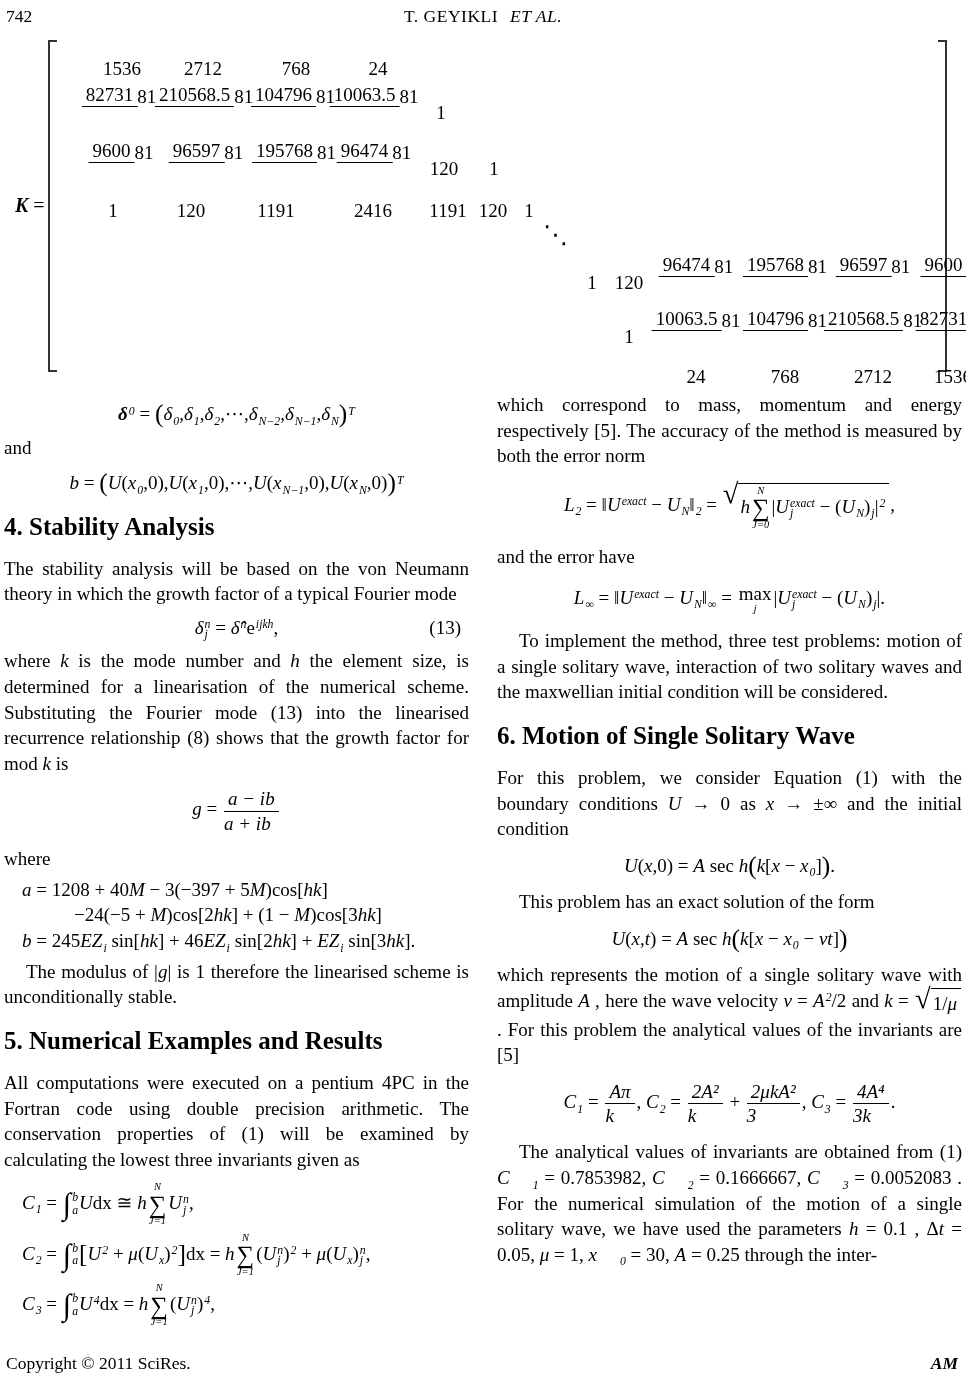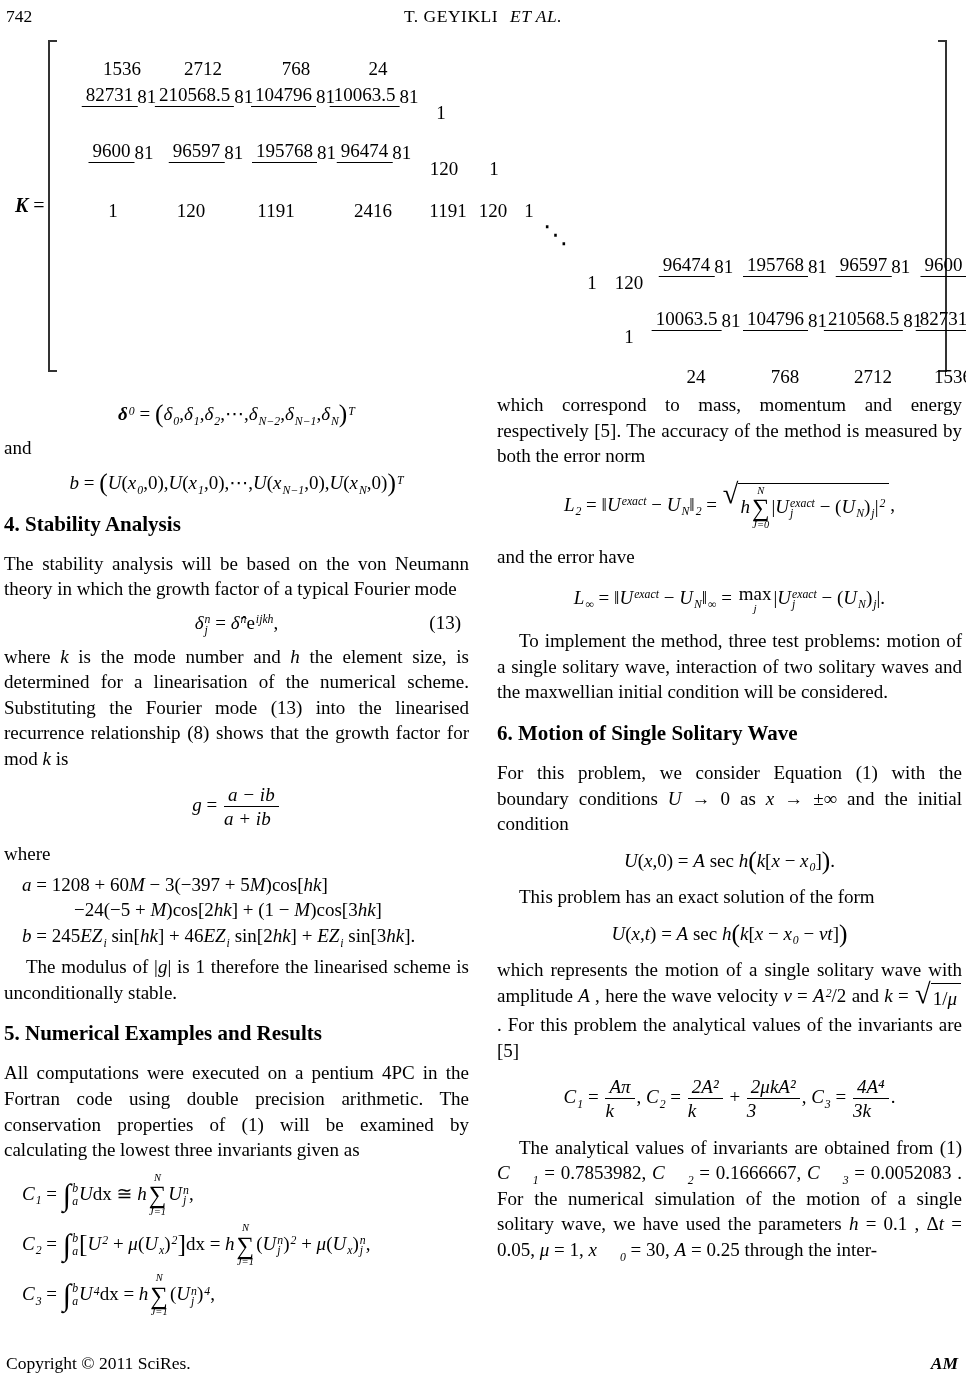--- a/index.html
+++ b/index.html
@@ -23,21 +23,21 @@
   .mfr{position:absolute;transform:translateX(-50%);display:flex;flex-direction:row;
        align-items:center;line-height:1.12;}
   .mfr .fn{border-bottom:1.4px solid #000;padding:0 4px 1px;}
   .mfr .fd{padding-top:1px;}
   .mdots{position:absolute;font-size:25px;letter-spacing:2px;}
   
   .cols{position:absolute;top:392px;left:4px;width:958px;display:flex;gap:28px;}
   .col{width:465px;}
   .jp{text-align:justify;line-height:25.6px;margin:0 0 2px 0;}
   .indent{text-indent:22px;}
-  h2{font-size:21px;margin:16px 0 14px 0;line-height:1.2;}
+  h2{font-size:25px;margin:16px 0 14px 0;line-height:1.2;}
   
   .eq{text-align:center;margin:9px 0;line-height:1.25;}
   .eq-left{text-align:left;padding-left:18px;}
   .eq-left2{text-align:left;padding-left:70px;}
   .eqrow{position:relative;}
   .eqnum{position:absolute;right:8px;top:50%;transform:translateY(-50%);}
   .it{font-style:italic;}
   .bd{font-weight:bold;}
   .big{font-size:134%;font-weight:400;line-height:1;vertical-align:-2px;}
   .ss{display:inline-flex;flex-direction:column;justify-content:space-between;height:1.72em;
@@ -236,21 +236,21 @@
             </span><span class="tk">,</span></div>
         <span class="eqnum">(13)</span>
       </div>
 
       <p class="jp"><span class="tk">where  </span><span class="tk it">k</span><span class="tk">  is the mode number and  </span><span class="tk it">h</span><span class="tk">  the element size, is determined for a linearisation of the numerical scheme. Substituting the Fourier mode (13) into the linearised recurrence relationship (8) shows that the growth factor for mod  </span><span class="tk it">k</span><span class="tk">  is</span></p>
       <div class="eq" style="margin:12px 0"><span class="tk it">g</span><span class="tk"> = </span><span class="frac it">
             <span class="fn">a − ib</span>
             <span class="fd">a + ib</span>
           </span></div>
       <p class="jp">where</p>
-      <div class="eq eq-left" style="margin:6px 0 2px"><span class="tk it">a</span><span class="tk"> = 1208 + 60</span><span class="tk it">M</span><span class="tk"> − 3(−397 + 5</span><span class="tk it">M</span><span class="tk">)cos[</span><span class="tk it">hk</span><span class="tk">]</span></div>
+      <div class="eq eq-left" style="margin:6px 0 2px"><span class="tk it">a</span><span class="tk"> = 1208 + 40</span><span class="tk it">M</span><span class="tk"> − 3(−397 + 5</span><span class="tk it">M</span><span class="tk">)cos[</span><span class="tk it">hk</span><span class="tk">]</span></div>
       <div class="eq eq-left2" style="margin:2px 0"><span class="tk">−24(−5 + </span><span class="tk it">M</span><span class="tk">)cos[2</span><span class="tk it">hk</span><span class="tk">] + (1 − </span><span class="tk it">M</span><span class="tk">)cos[3</span><span class="tk it">hk</span><span class="tk">]</span></div>
       <div class="eq eq-left" style="margin:2px 0 6px"><span class="tk it">b</span><span class="tk"> = 245</span><span class="tk it">EZ</span><span class="ss">
             <span class="sp"></span>
             <span class="sb">i</span>
           </span><span class="tk"> sin[</span><span class="tk it">hk</span><span class="tk">] + 46</span><span class="tk it">EZ</span><span class="ss">
             <span class="sp"></span>
             <span class="sb">i</span>
           </span><span class="tk"> sin[2</span><span class="tk it">hk</span><span class="tk">] + </span><span class="tk it">EZ</span><span class="ss">
             <span class="sp"></span>
             <span class="sb">i</span>

